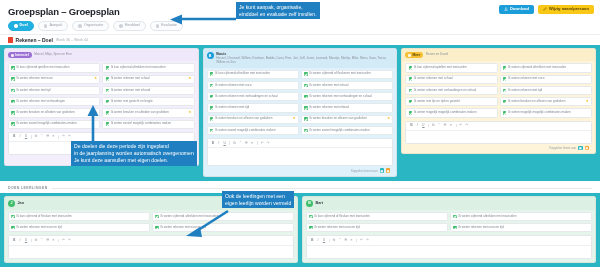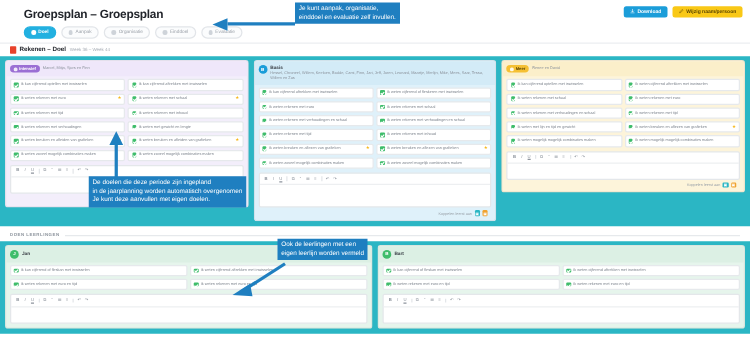--- a/index.html
+++ b/index.html
@@ -6,21 +6,21 @@
   html, body { width: 600px; height: 278px; overflow: hidden; }
   body {
     font-family: "Liberation Sans", sans-serif;
     background: #ffffff;
     color: #2e3138;
     font-size: 4.2px;
     position: relative;
   }
 
   
-  .app-header { padding: 6px 8px 0 8px; position: relative; margin-left: 11px; }
+  .app-header { padding: 6px 8px 0 8px; position: relative; }
   .page-title {
     font-size: 9.5px;
     font-weight: bold;
     letter-spacing: -0.2px;
     color: #22252b;
   }
   .header-actions {
     position: absolute; right: 6px; top: 5px;
     display: flex; gap: 4px; align-items: center;
   }

